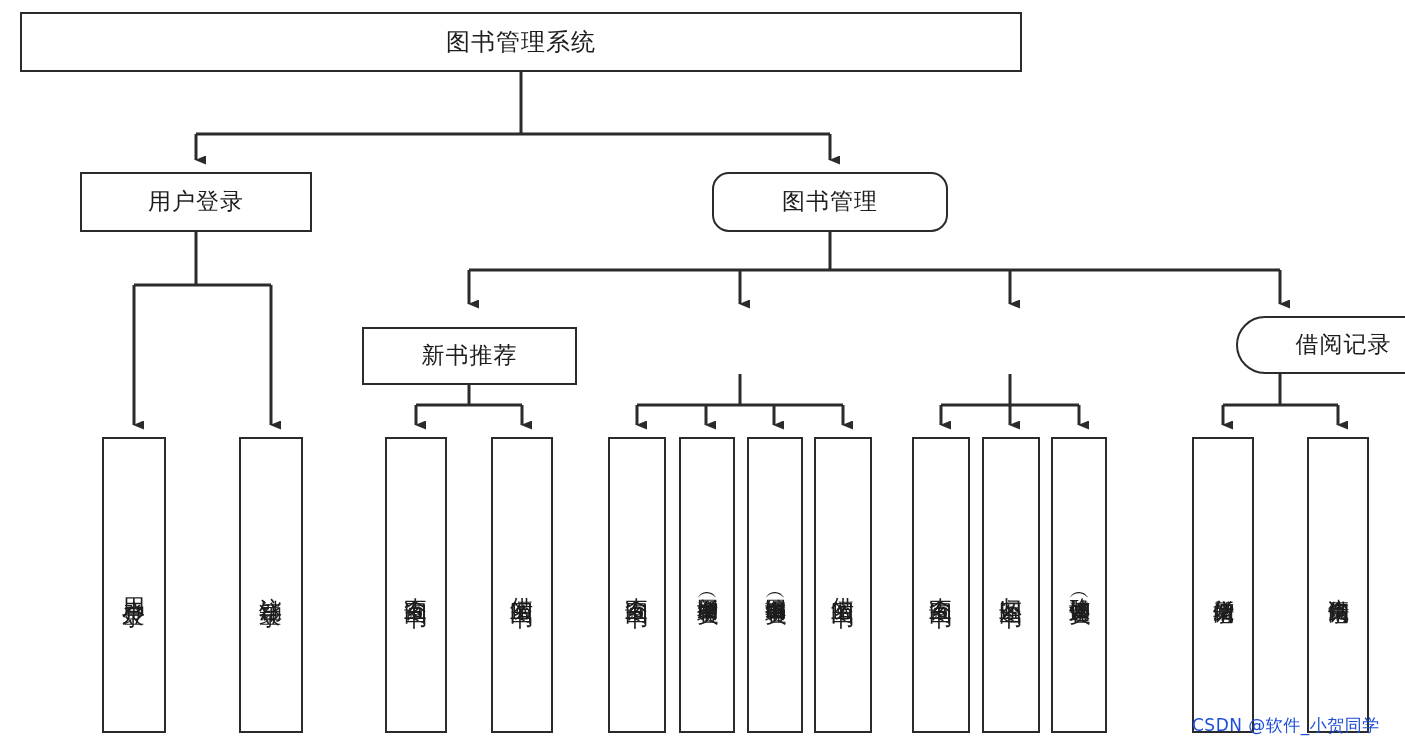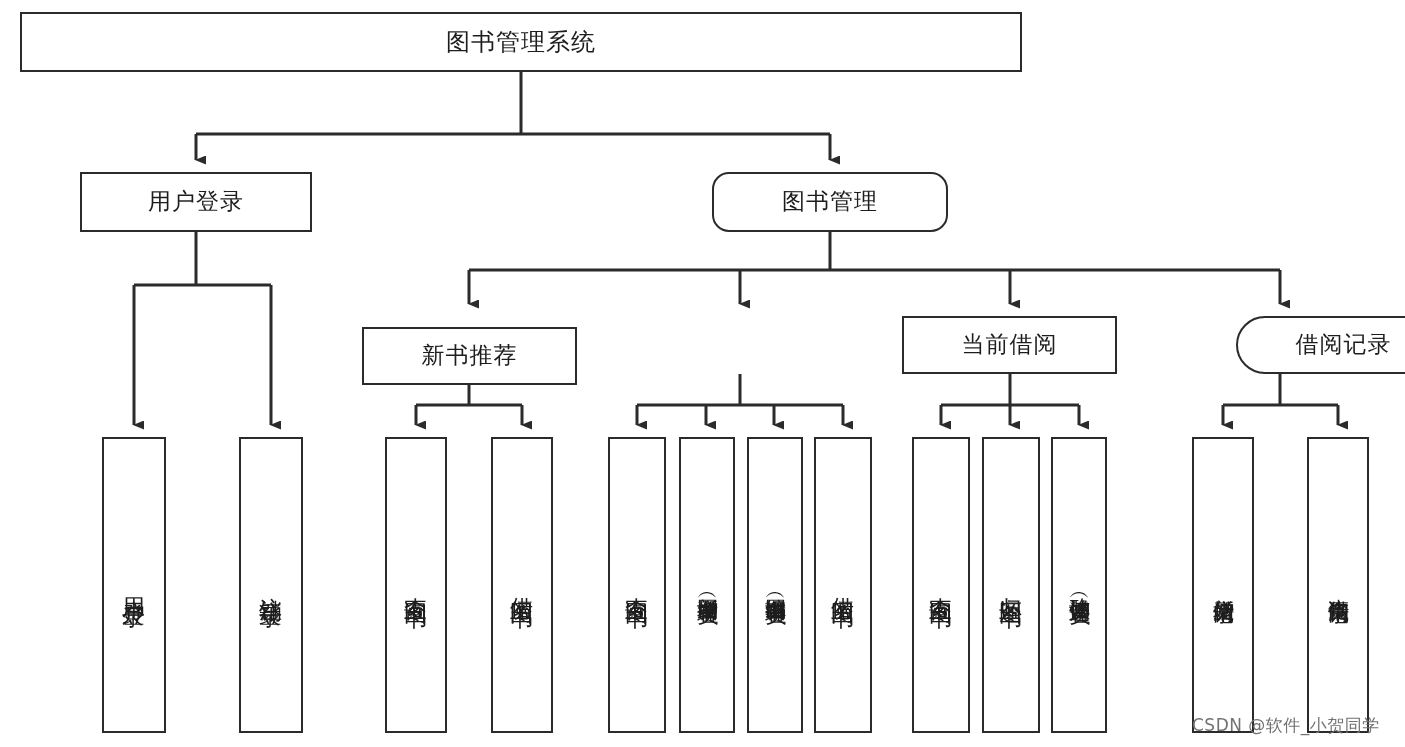--- a/index.html
+++ b/index.html
@@ -66,21 +66,21 @@
   .node.vert.tight .node-label {
     font-size: 21px;
     letter-spacing: 1px;
     max-height: 284px;
   }
   .watermark {
     position: absolute;
     left: 1192px;
     top: 714px;
     font-size: 17px;
-    color: #737373;
+    color: #1d4ed8;
     white-space: nowrap;
     letter-spacing: 0.5px;
     font-family: "DejaVu Sans", "Liberation Sans", sans-serif;
   }
 </style>
 </head>
 <body>
 
 <div id="diagram-canvas">
 
@@ -144,23 +144,20 @@
 
   <div class="node horiz" style="left:712px; top:172px; width:236px; height:60px;border-radius:17px;">
     <span class="node-label">图书管理</span>
   </div>
 
   <div class="node horiz" style="left:362px; top:316px; width:215px; height:58px;margin-top:11px;">
     <span class="node-label">新书推荐</span>
   </div>
 
 
-  <div class="node horiz" style="left:902px; top:316px; width:215px; height:58px;">
-    <span class="node-label">当前借阅</span>
-  </div>
 
   <div class="node horiz" style="left:1236px; top:316px; width:215px; height:58px;border-radius:29px;">
     <span class="node-label">借阅记录</span>
   </div>
 
   <div class="node vert" style="left:102px; top:437px; width:64px; height:296px;">
     <span class="node-label">用户登录</span>
   </div>
 
   <div class="node vert" style="left:239px; top:437px; width:64px; height:296px;">

